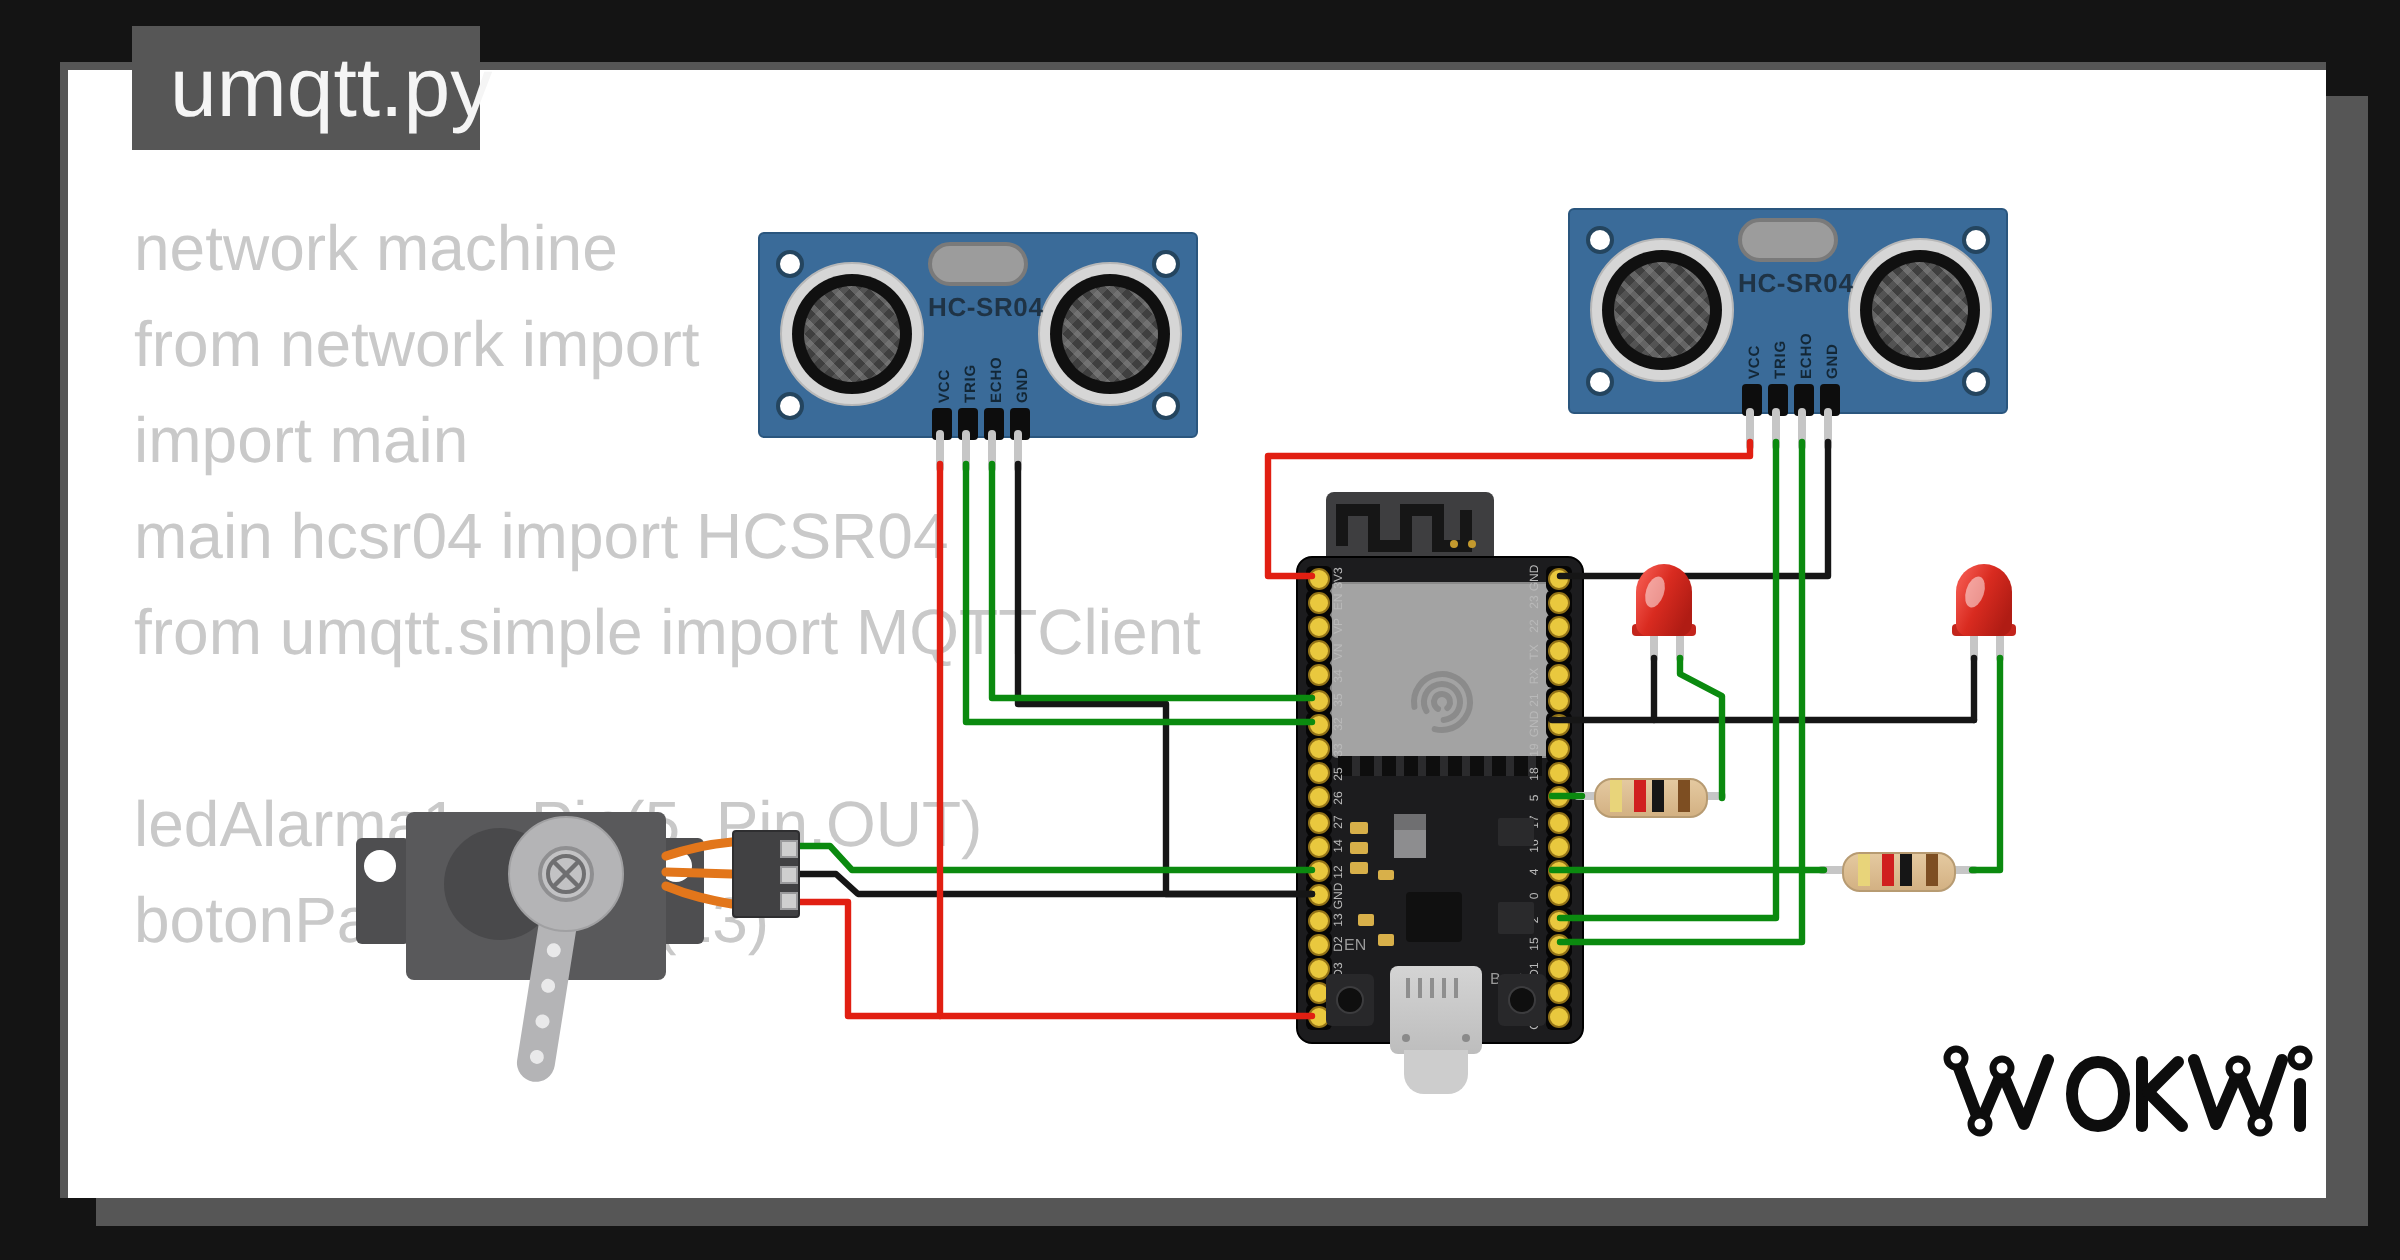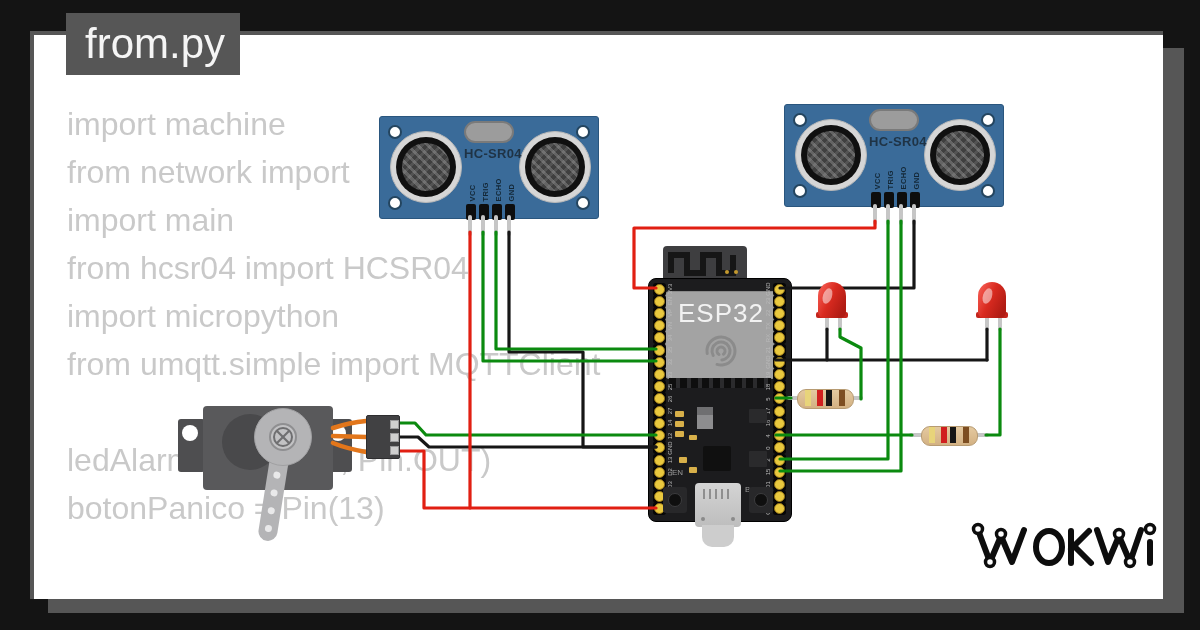--- a/index.html
+++ b/index.html
@@ -102,33 +102,32 @@
   #logo{position:absolute;left:968px;top:516px;z-index:30;}
   .logo-stroke{stroke:#0d0d0d;stroke-width:6;fill:none;stroke-linecap:round;stroke-linejoin:round;}
   .logo-ring{fill:#ffffff;stroke:#0d0d0d;stroke-width:3.5;}
 </style>
 </head>
 <body>
 
 <div class="panel-shadow"></div>
 <div class="panel">
   <div class="code" id="code">
-      <div class="code-line">import machine</div>
+      <div class="code-line">network machine</div>
       <div class="code-line">from network import</div>
       <div class="code-line">import main</div>
-      <div class="code-line">from hcsr04 import HCSR04</div>
-      <div class="code-line">import micropython</div>
+      <div class="code-line">main hcsr04 import HCSR04</div>
       <div class="code-line">from umqtt.simple import MQTTClient</div>
       <div class="code-line"></div>
       <div class="code-line">ledAlarma1 = Pin(5, Pin.OUT)</div>
       <div class="code-line">botonPanico = Pin(13)</div>
     </div>
 </div>
 <div class="tab">
-  <span>from.py</span>
+  <span>umqtt.py</span>
 </div>
 
 <div class="hcsr04" style="left:379px;top:116px;">
   <div class="hole" style="left:8px;top:8px;"></div>
   <div class="hole" style="left:196px;top:8px;"></div>
   <div class="hole" style="left:8px;top:79px;"></div>
   <div class="hole" style="left:196px;top:79px;"></div>
   <div class="trans" style="left:10px;">
     <div class="trans-ring"></div>
     <div class="trans-mesh"></div>
@@ -180,21 +179,20 @@
 
 <div class="esp-antenna">
   <svg width="84" height="34">
     <path d="M8,27 V9 H24 V27 H40 V9 H56 V27 H70 V9" stroke="#161616" stroke-width="6" fill="none"></path>
   </svg>
   <div style="position:absolute;left:62px;top:24px;width:4px;height:4px;border-radius:50%;background:#c3992e;"></div>
   <div style="position:absolute;left:71px;top:24px;width:4px;height:4px;border-radius:50%;background:#c3992e;"></div>
 </div>
 <div class="esp-board">
   <div class="esp-shield">
-    <span class="esp-title">ESP32</span>
     <svg width="34" height="34" style="position:absolute;left:38px;top:42px;">
       <g fill="none" stroke="#8b8b8b" stroke-width="3" stroke-linecap="round">
         <circle cx="17" cy="17" r="4" stroke-dasharray="20 6" transform="rotate(120 17 17)"></circle>
         <circle cx="17" cy="17" r="9" stroke-dasharray="46 11" transform="rotate(150 17 17)"></circle>
         <circle cx="17" cy="17" r="14" stroke-dasharray="72 16" transform="rotate(170 17 17)"></circle>
       </g>
     </svg>
   </div>
   <div class="esp-pinrow"></div>
   <div id="esp-pins">

